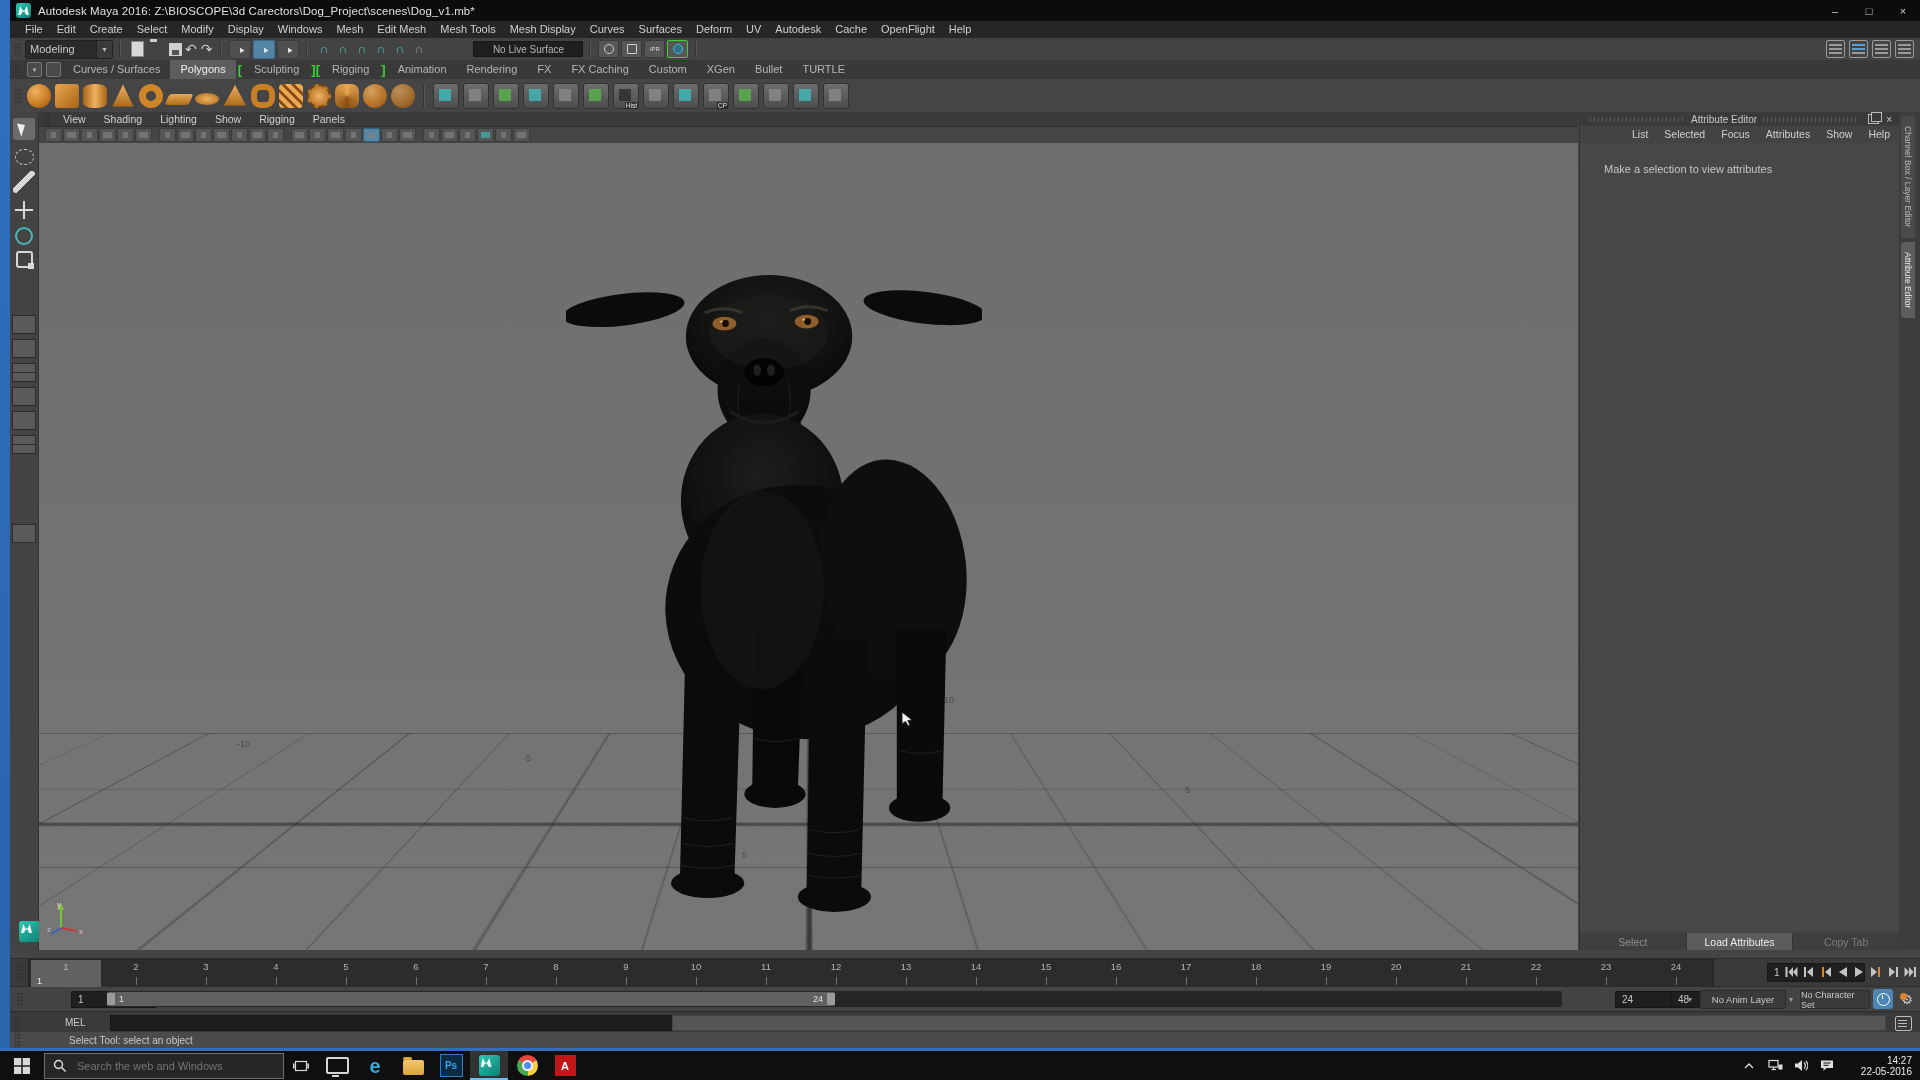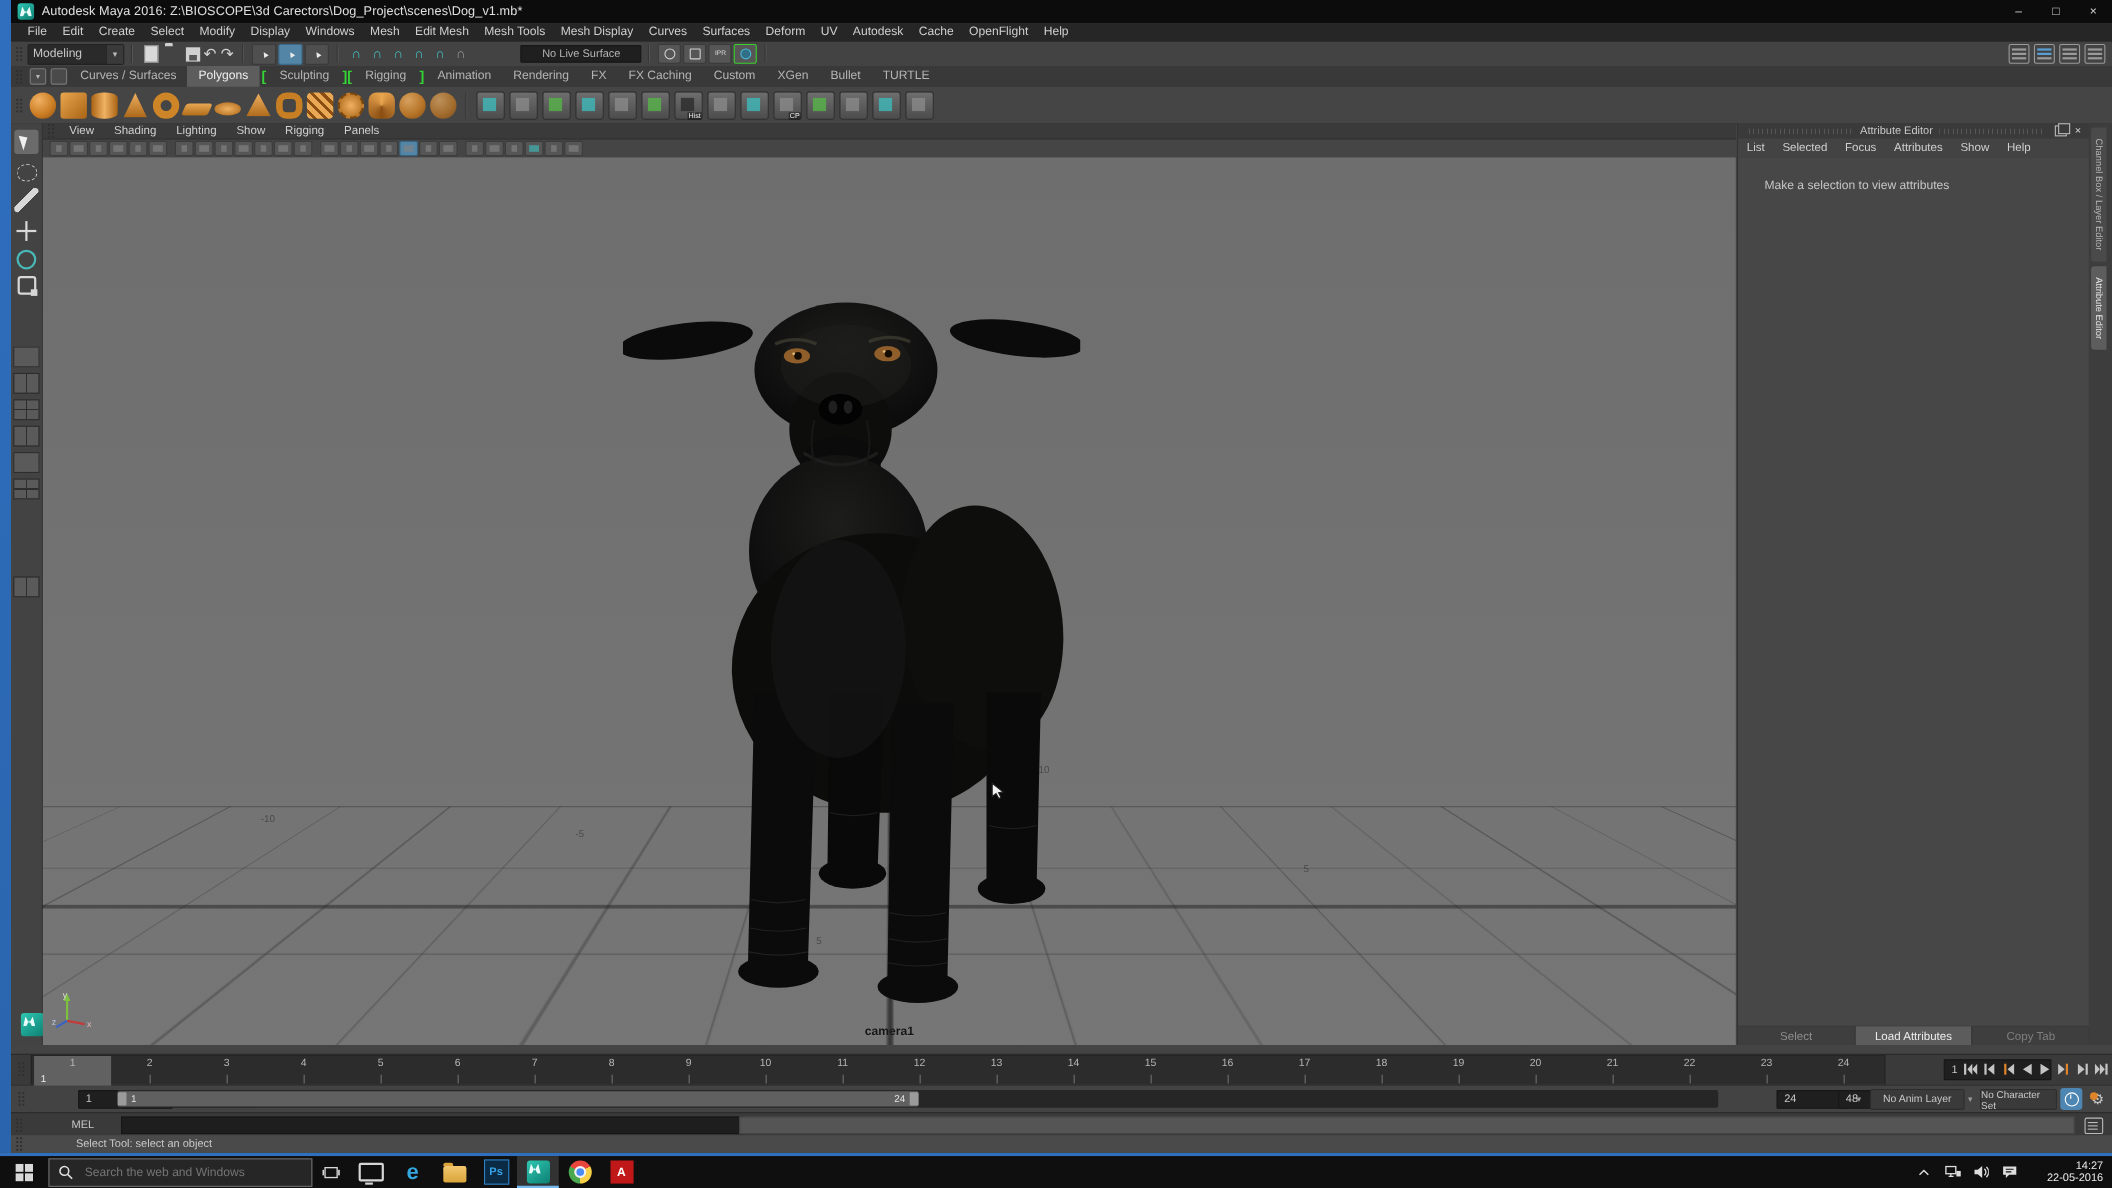--- a/index.html
+++ b/index.html
@@ -130,21 +130,21 @@
   #axis-gizmo{position:absolute;left:8px;bottom:14px;}
   #vp-cursor{position:absolute;left:862px;top:568px;}
   
   #ae{position:absolute;left:1569px;top:0;width:319px;height:838px;background:#434343;border-left:1px solid #333;}
   #ae-header{height:14px;background:#3a3a3a;display:flex;align-items:center;padding:0 4px;}
   #ae-header .dots{flex:1;height:5px;background:repeating-linear-gradient(90deg,#565656 0 1px,transparent 1px 4px);margin:0 6px;}
   #ae-header .t{font-size:10px;color:#c9c9c9;white-space:nowrap;}
   .ae-float{width:9px;height:8px;border:1px solid #bbb;position:relative;margin:0 4px;}
   .ae-float::after{content:"";position:absolute;left:2px;top:-3px;width:9px;height:8px;border:1px solid #bbb;background:#3a3a3a;}
   .ae-x{color:#cfcfcf;font-size:10px;margin:0 3px;}
-  #ae-menu{height:17px;background:#434343;border-bottom:1px solid #383838;}
+  #ae-menu{height:17px;background:#434343;border-bottom:1px solid #383838;margin-left:44px;}
   #ae-menu .mi{padding:0 8px;font-size:10.5px;color:#cfcfcf;line-height:17px;}
   #ae-body{position:absolute;left:0;top:31px;right:0;bottom:18px;background:#474747;}
   #ae-hint{margin:20px 0 0 24px;font-size:11px;color:#c6c6c6;}
   #ae-buttons{position:absolute;left:0;right:0;bottom:0;height:17px;display:flex;gap:1px;background:#333;}
   .ae-btn{flex:1;background:#3e3e3e;color:#8f8f8f;font-size:10.5px;display:flex;align-items:center;justify-content:center;}
   .ae-btn.primary{background:#5c5c5c;color:#ececec;}
   
   #sidetabs{position:absolute;left:1889px;top:0;width:21px;height:838px;background:#3d3d3d;}
   .vtab{writing-mode:vertical-rl;font-size:8.5px;color:#b8b8b8;background:#4a4a4a;
     padding:10px 2px;margin:4px 2px 0 2px;border-radius:3px 0 0 3px;white-space:nowrap;}
@@ -496,21 +496,20 @@
         <line x1="14" y1="30" x2="4" y2="36" stroke="#3b63c2" stroke-width="2"></line>
         <text x="10" y="9" font-size="8" fill="#d8e8c8">y</text>
         <text x="32" y="36" font-size="8" fill="#e0baba">x</text>
         <text x="0" y="34" font-size="8" fill="#b8c4e8">z</text>
       </svg>
 
       <svg id="vp-cursor" width="13" height="17">
         <polygon points="1,1 1,13 4.5,10.5 7,15 9,14 6.8,9.6 11,9" fill="#f2f2f2" stroke="#222" stroke-width="1"></polygon>
       </svg>
 
-      <div id="camera-label">camera1</div>
     </div>
   </div>
 
   <div id="ae">
     <div id="ae-header">
       <span class="dots"></span>
       <span class="t">Attribute Editor</span>
       <span class="dots"></span>
       <span class="ae-float"></span>
       <span class="ae-x">×</span>

